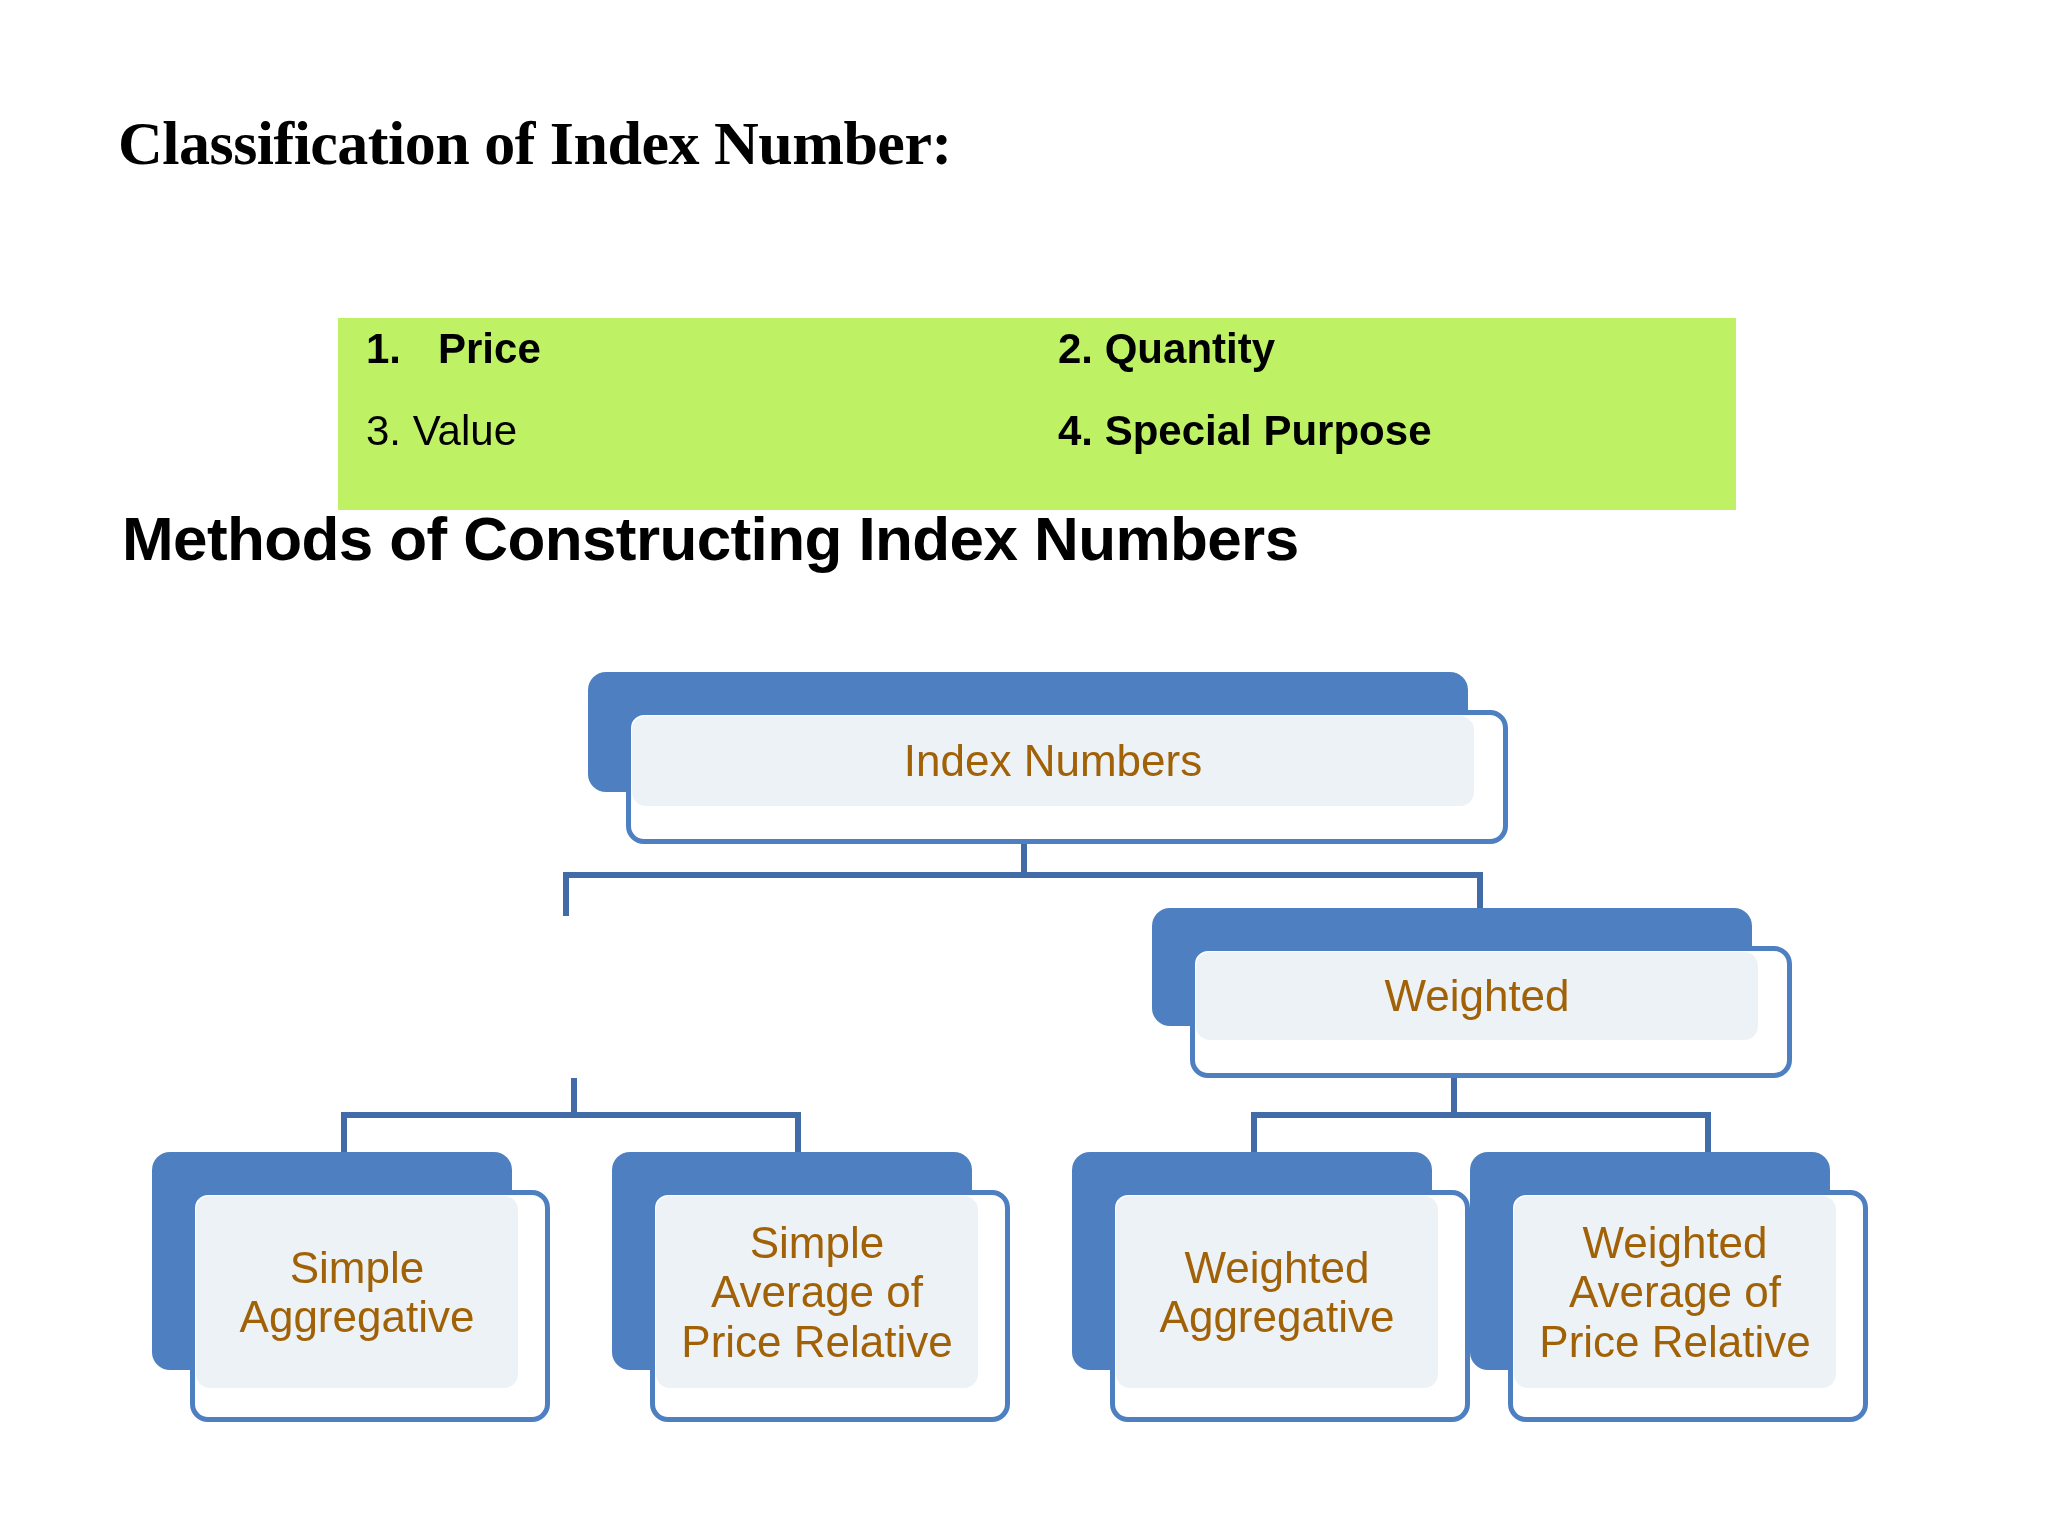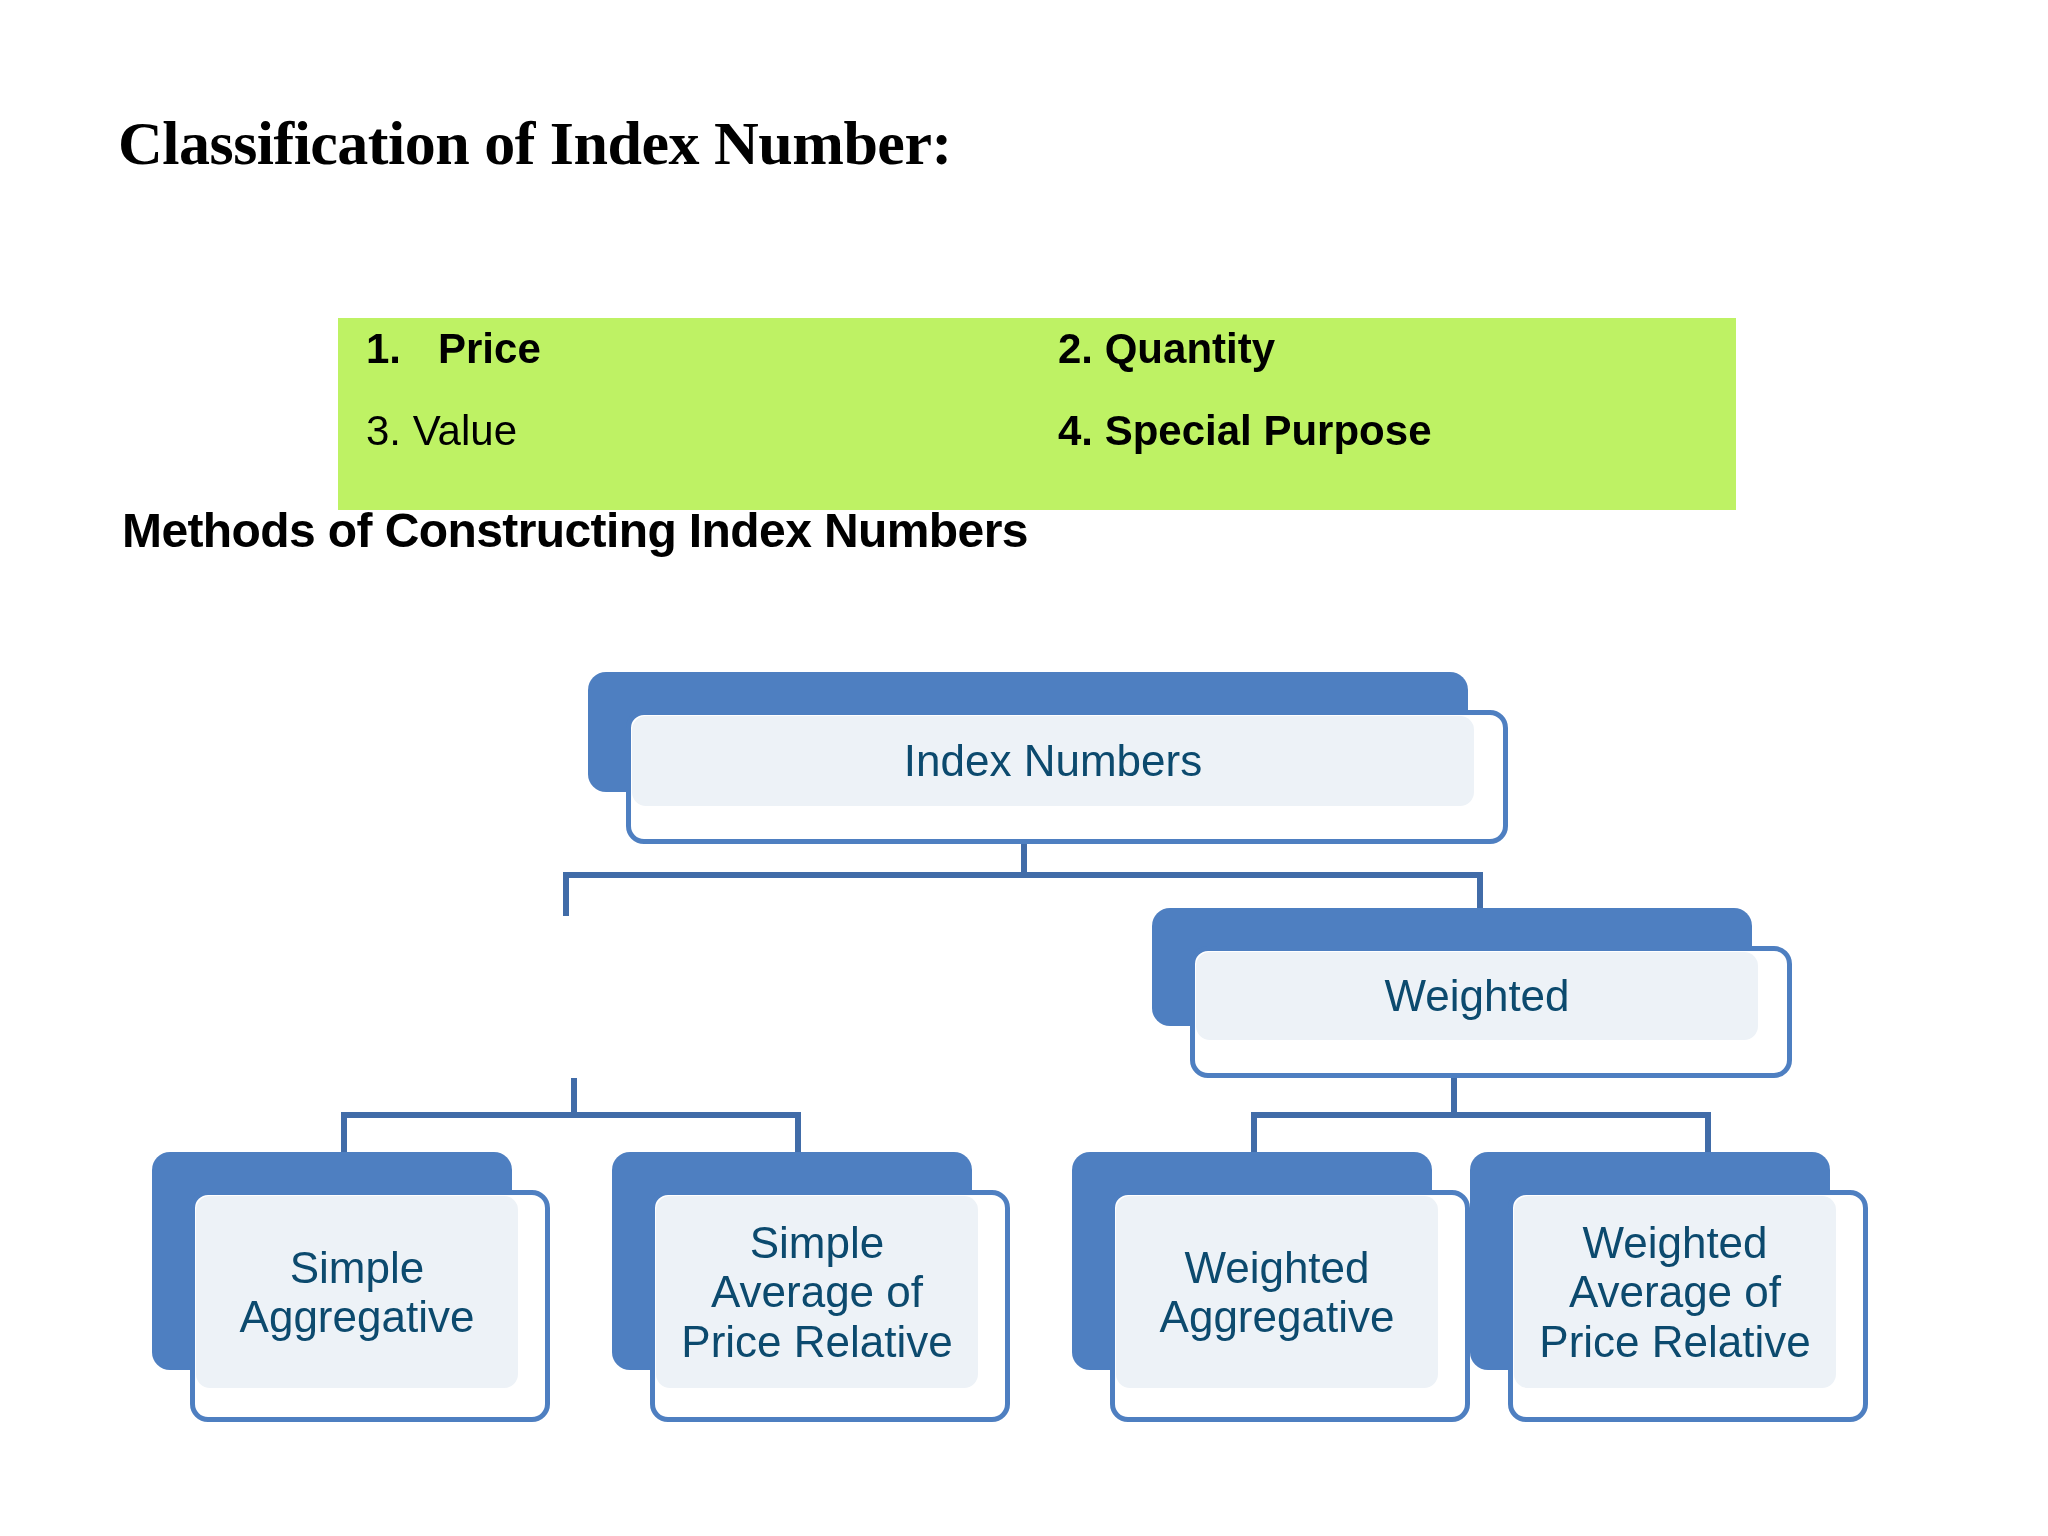--- a/index.html
+++ b/index.html
@@ -63,21 +63,21 @@
   .class-cell.col2 { left: 720px; font-weight: bold; }
   .class-cell.bold { font-weight: bold; }
   .class-cell .num { display: inline-block; }
   .class-cell .num.wide { width: 72px; }
 
   
   .section-heading {
     position: absolute;
     left: 122px;
     top: 503px;
-    font-size: 48px;
+    font-size: 62px;
     font-weight: bold;
     letter-spacing: -0.6px;
     white-space: nowrap;
   }
 
   
   .chart {
     position: absolute;
     left: 0;
     top: 0;
@@ -118,21 +118,21 @@
     background: #EDF2F7;
     border-radius: 14px;
     display: flex;
     align-items: center;
     justify-content: center;
     text-align: center;
   }
   .node .label {
     font-size: 44px;
     line-height: 1.08;
-    color: #0c4a6e;
+    color: #a16207;
     padding: 0 10px;
   }
   .node.leaf .label {
     font-size: 44px;
     line-height: 1.12;
   }
 
   
   .node.root { left: 588px; top: 672px; width: 920px; height: 172px; }
   .node.root .card-back  { width: 880px; height: 120px; }

